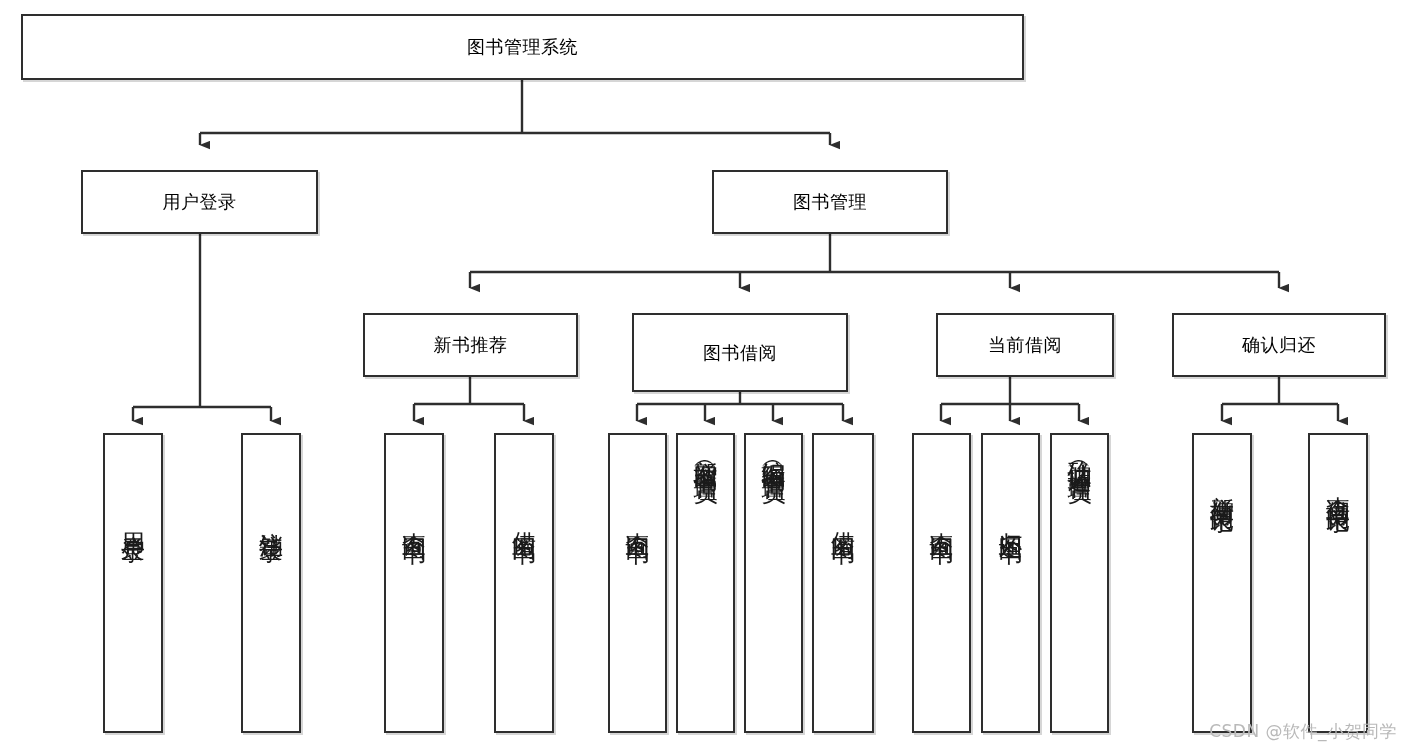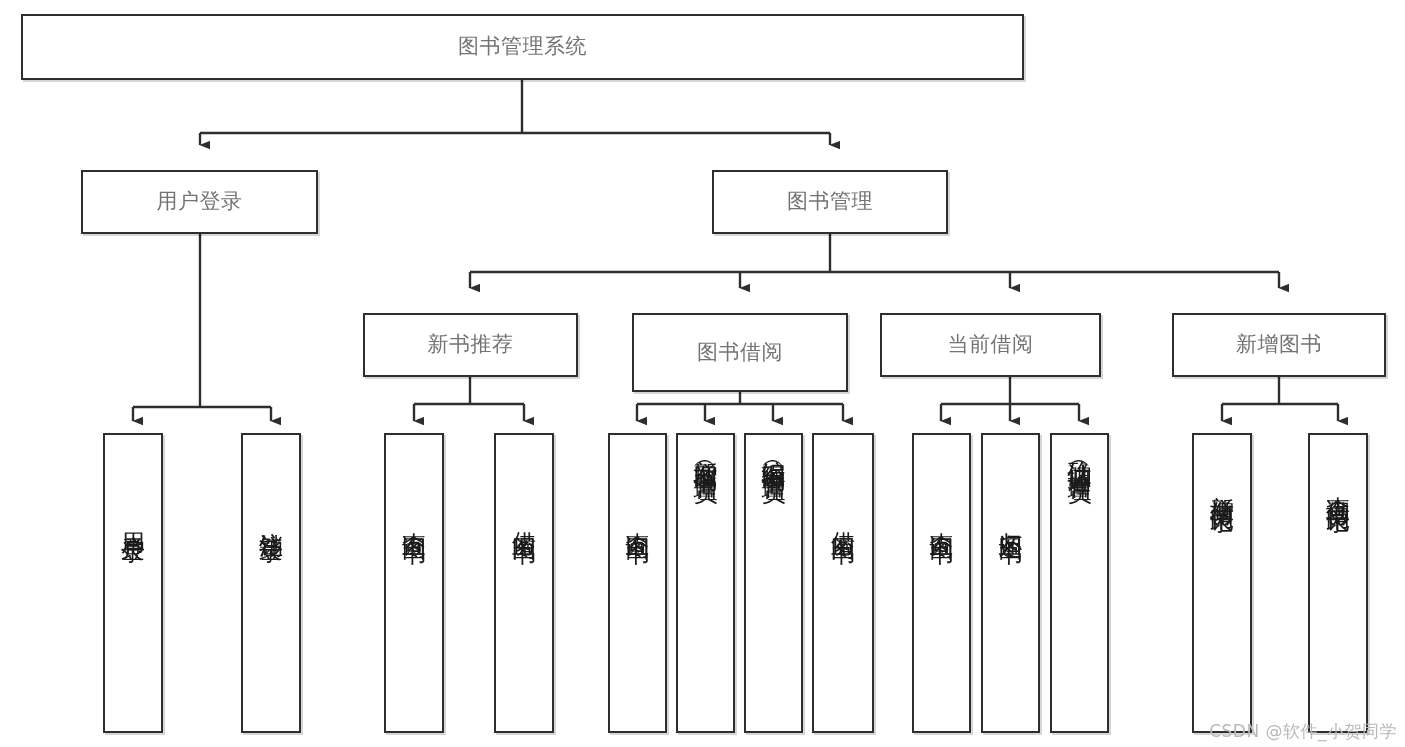--- a/index.html
+++ b/index.html
@@ -29,22 +29,22 @@
     position: absolute;
     box-sizing: border-box;
     border: 2px solid #2e2e2e;
     background: #ffffff;
     display: flex;
     align-items: center;
     justify-content: center;
     box-shadow: 2px 2px 0 rgba(0,0,0,0.16);
   }
   .node-label-h {
-    font-size: 21px;
-    color: #737373;
+    font-size: 18px;
+    color: #000000;
     line-height: 1.1;
     letter-spacing: 0.5px;
     white-space: nowrap;
   }
   .node-box.leaf {
     align-items: flex-start;
     justify-content: center;
     padding-top: 0;
   }
   .node-label-v {
@@ -137,26 +137,26 @@
   </div>
 
   <div class="node-box" style="left:712px; top:170px; width:236px; height:64px;">
     <span class="node-label-h">图书管理</span>
   </div>
 
   <div class="node-box" style="left:632px; top:313px; width:216px; height:79px;">
     <span class="node-label-h">图书借阅</span>
   </div>
 
-  <div class="node-box" style="left:880px; top:313px; width:221px; height:64px;">
+  <div class="node-box" style="left:936px; top:313px; width:178px; height:64px;">
     <span class="node-label-h">当前借阅</span>
   </div>
 
   <div class="node-box" style="left:1172px; top:313px; width:214px; height:64px;">
-    <span class="node-label-h">新增图书</span>
+    <span class="node-label-h">确认归还</span>
   </div>
 
   <div class="node-box leaf" style="left:103px; top:433px; width:60px; height:300px;">
     <span class="node-label-v" style="margin-top:78px;">用户登录</span>
   </div>
 
   <div class="node-box leaf" style="left:241px; top:433px; width:60px; height:300px;">
     <span class="node-label-v" style="margin-top:78px;">注销登录</span>
   </div>
 

